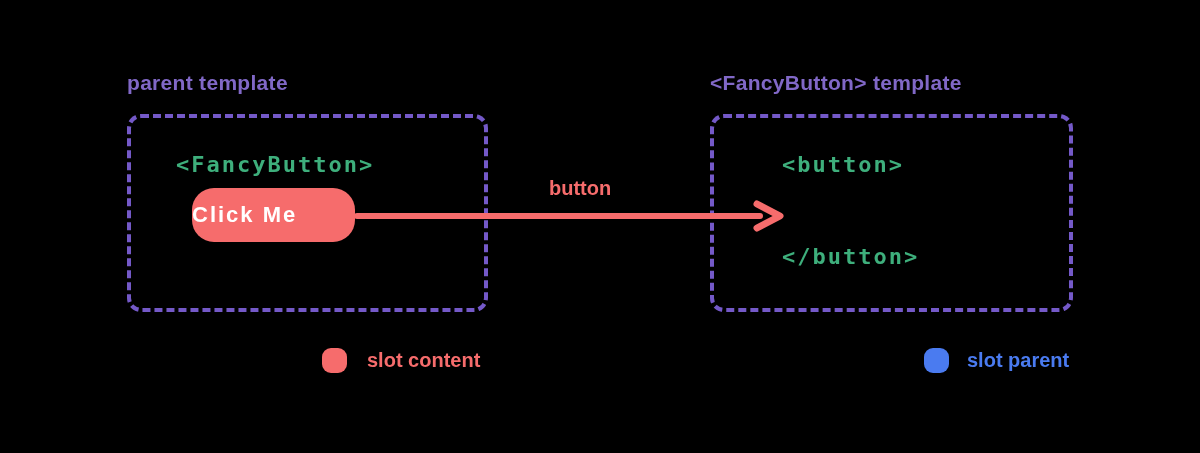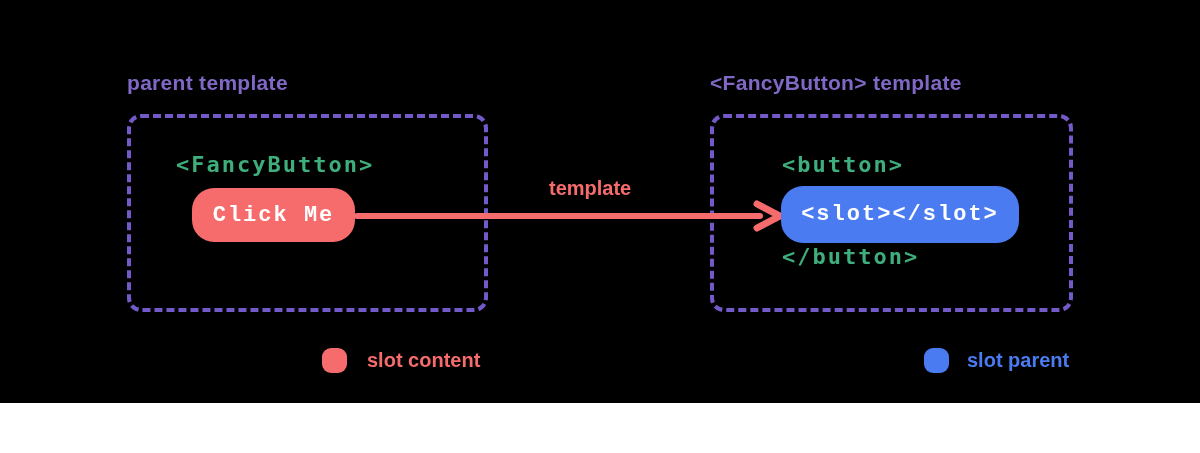--- a/index.html
+++ b/index.html
@@ -1,19 +1,19 @@
 <!DOCTYPE html>
 <html style="--background: #000000; --purple: #8168c7; --purple-border: #7459c8; --green: #3eaf7c; --red: #f66c6c; --blue: #4a7bf0; --white: #ffffff;"><head>
 <meta charset="utf-8">
 <style>
   html, body { margin: 0; padding: 0; }
   .stage {
     position: relative;
     width: 1200px;
-    height: 403px;
+    height: 453px;
     background: var(--background, #000);
     overflow: hidden;
     font-family: "Liberation Sans", sans-serif;
   }
   .abs { position: absolute; }
 
   .panel-title {
     font-weight: bold;
     font-size: 21px;
     letter-spacing: 0.3px;
@@ -31,22 +31,21 @@
     font-weight: bold;
     font-size: 22px;
     letter-spacing: 2px;
     color: var(--green, #3eaf7c);
     white-space: pre;
   }
 
   .pill {
     display: flex;
     align-items: center;
-    justify-content: center;
-    font-family: Liberation Mono, monospace;
+    font-family: Liberation Sans, sans-serif;
     font-weight: bold;
     font-size: 22px;
     letter-spacing: 2px;
     color: var(--white, #fff);
     border-radius: 22px;
     box-sizing: border-box;
     white-space: pre;
   }
   .pill-red  { background: var(--red, #f66c6c); }
   .pill-blue { background: var(--blue, #4a7bf0); }
@@ -96,36 +95,33 @@
 
   <div class="abs panel-box" id="parent-box"></div>
 
   <div class="abs code" id="parent-open-tag">&lt;FancyButton&gt;</div>
 
   <div class="abs pill pill-red" id="slot-content-pill">
     <span>Click Me</span>
   </div>
 
 
-  <div class="abs arrow-label" id="replace-label">template</div>
+  <div class="abs arrow-label" id="replace-label">button</div>
 
   <svg class="abs arrow-svg" id="replace-arrow" width="432" height="36" viewBox="0 0 432 36">
     <line x1="3" y1="18" x2="406" y2="18" stroke="currentColor" stroke-width="6" stroke-linecap="round"></line>
     <polyline points="403,6 426,18 403,30" fill="none" stroke="currentColor" stroke-width="7" stroke-linecap="round" stroke-linejoin="round"></polyline>
   </svg>
 
   <div class="abs panel-title" id="fancy-title">&lt;FancyButton&gt; template</div>
 
   <div class="abs panel-box" id="fancy-box"></div>
 
   <div class="abs code" id="fancy-open-tag">&lt;button&gt;</div>
 
-  <div class="abs pill pill-blue" id="slot-outlet-pill">
-    <span>&lt;slot&gt;&lt;/slot&gt;</span>
-  </div>
 
   <div class="abs code" id="fancy-close-tag">&lt;/button&gt;</div>
 
   <div class="abs legend-item" id="legend-content">
     <span class="legend-swatch swatch-red"></span>
     <span class="legend-label label-red">slot content</span>
   </div>
 
   <div class="abs legend-item" id="legend-outlet">
     <span class="legend-swatch swatch-blue"></span>

